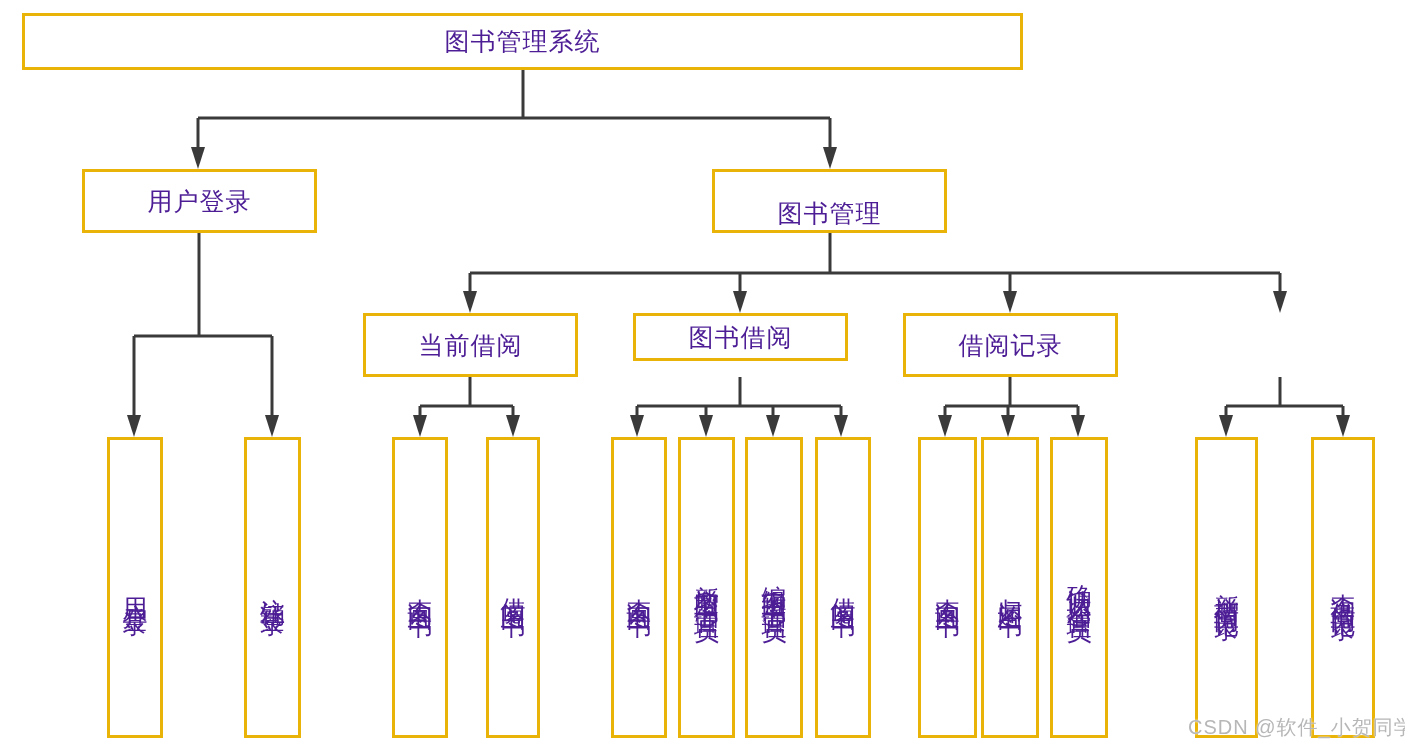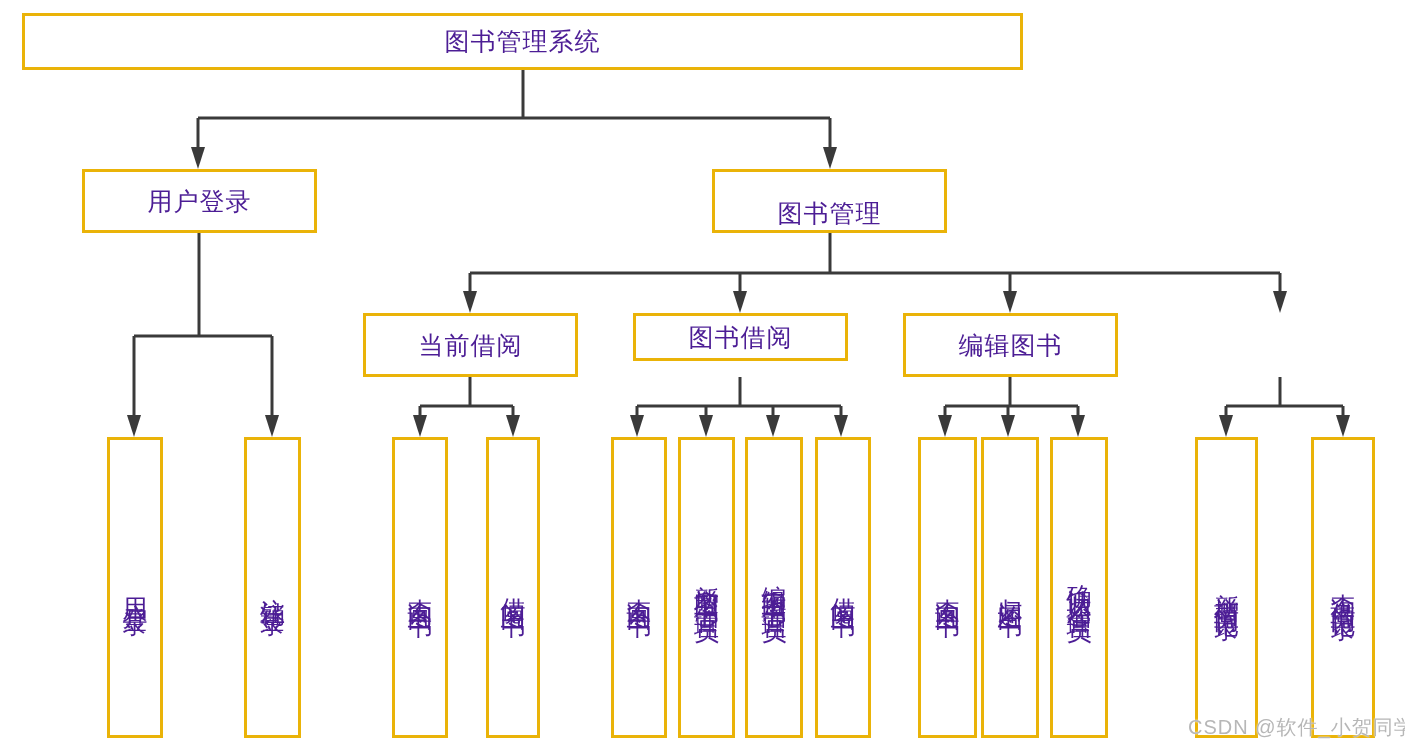--- a/index.html
+++ b/index.html
@@ -142,21 +142,21 @@
     <span>图书管理</span>
   </div>
 
   <div class="box hbox" style="left:363px; top:313px; width:215px; height:64px;">
     <span>当前借阅</span>
   </div>
   <div class="box hbox" style="left:633px; top:313px; width:215px; height:48px;">
     <span>图书借阅</span>
   </div>
   <div class="box hbox" style="left:903px; top:313px; width:215px; height:64px;">
-    <span>编辑图书</span>
+    <span>借阅记录</span>
   </div>
 
   <div class="box vbox" style="left:107px; width:56px;">
     <span>用户登录</span>
   </div>
   <div class="box vbox" style="left:244px; width:57px;">
     <span>注销登录</span>
   </div>
 
   <div class="box vbox" style="left:392px; width:56px;">

